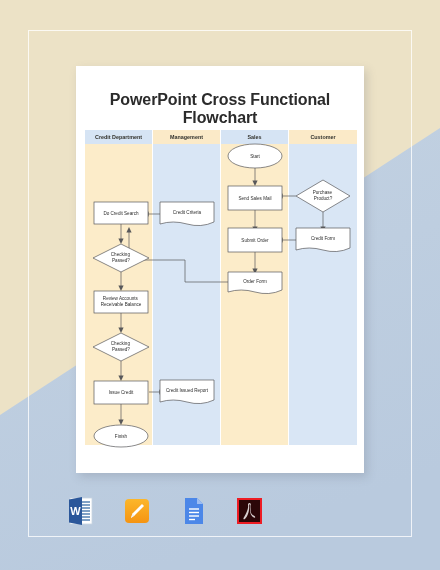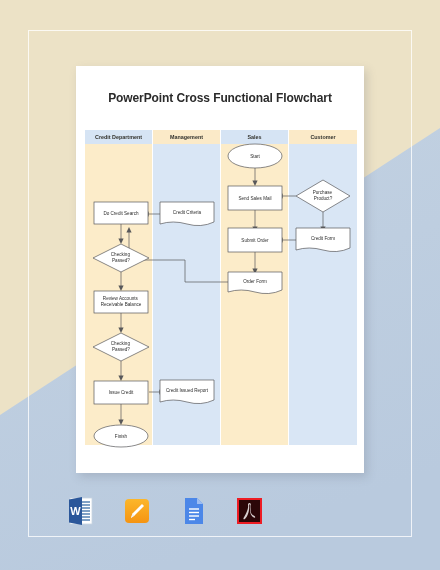--- a/index.html
+++ b/index.html
@@ -47,21 +47,21 @@
     height: 407px;
     background: #ffffff;
     box-shadow: 3px 4px 9px rgba(90,95,110,0.22);
   }
   .page-title {
     position: absolute;
     left: 0;
     top: 25px;
     width: 288px;
     text-align: center;
-    font-size: 12px;
+    font-size: 16px;
     font-weight: bold;
     color: #2b2b2b;
     letter-spacing: -0.1px;
   }
 
   
   .lanes {
     position: absolute;
     left: 9px;
     top: 64px;

